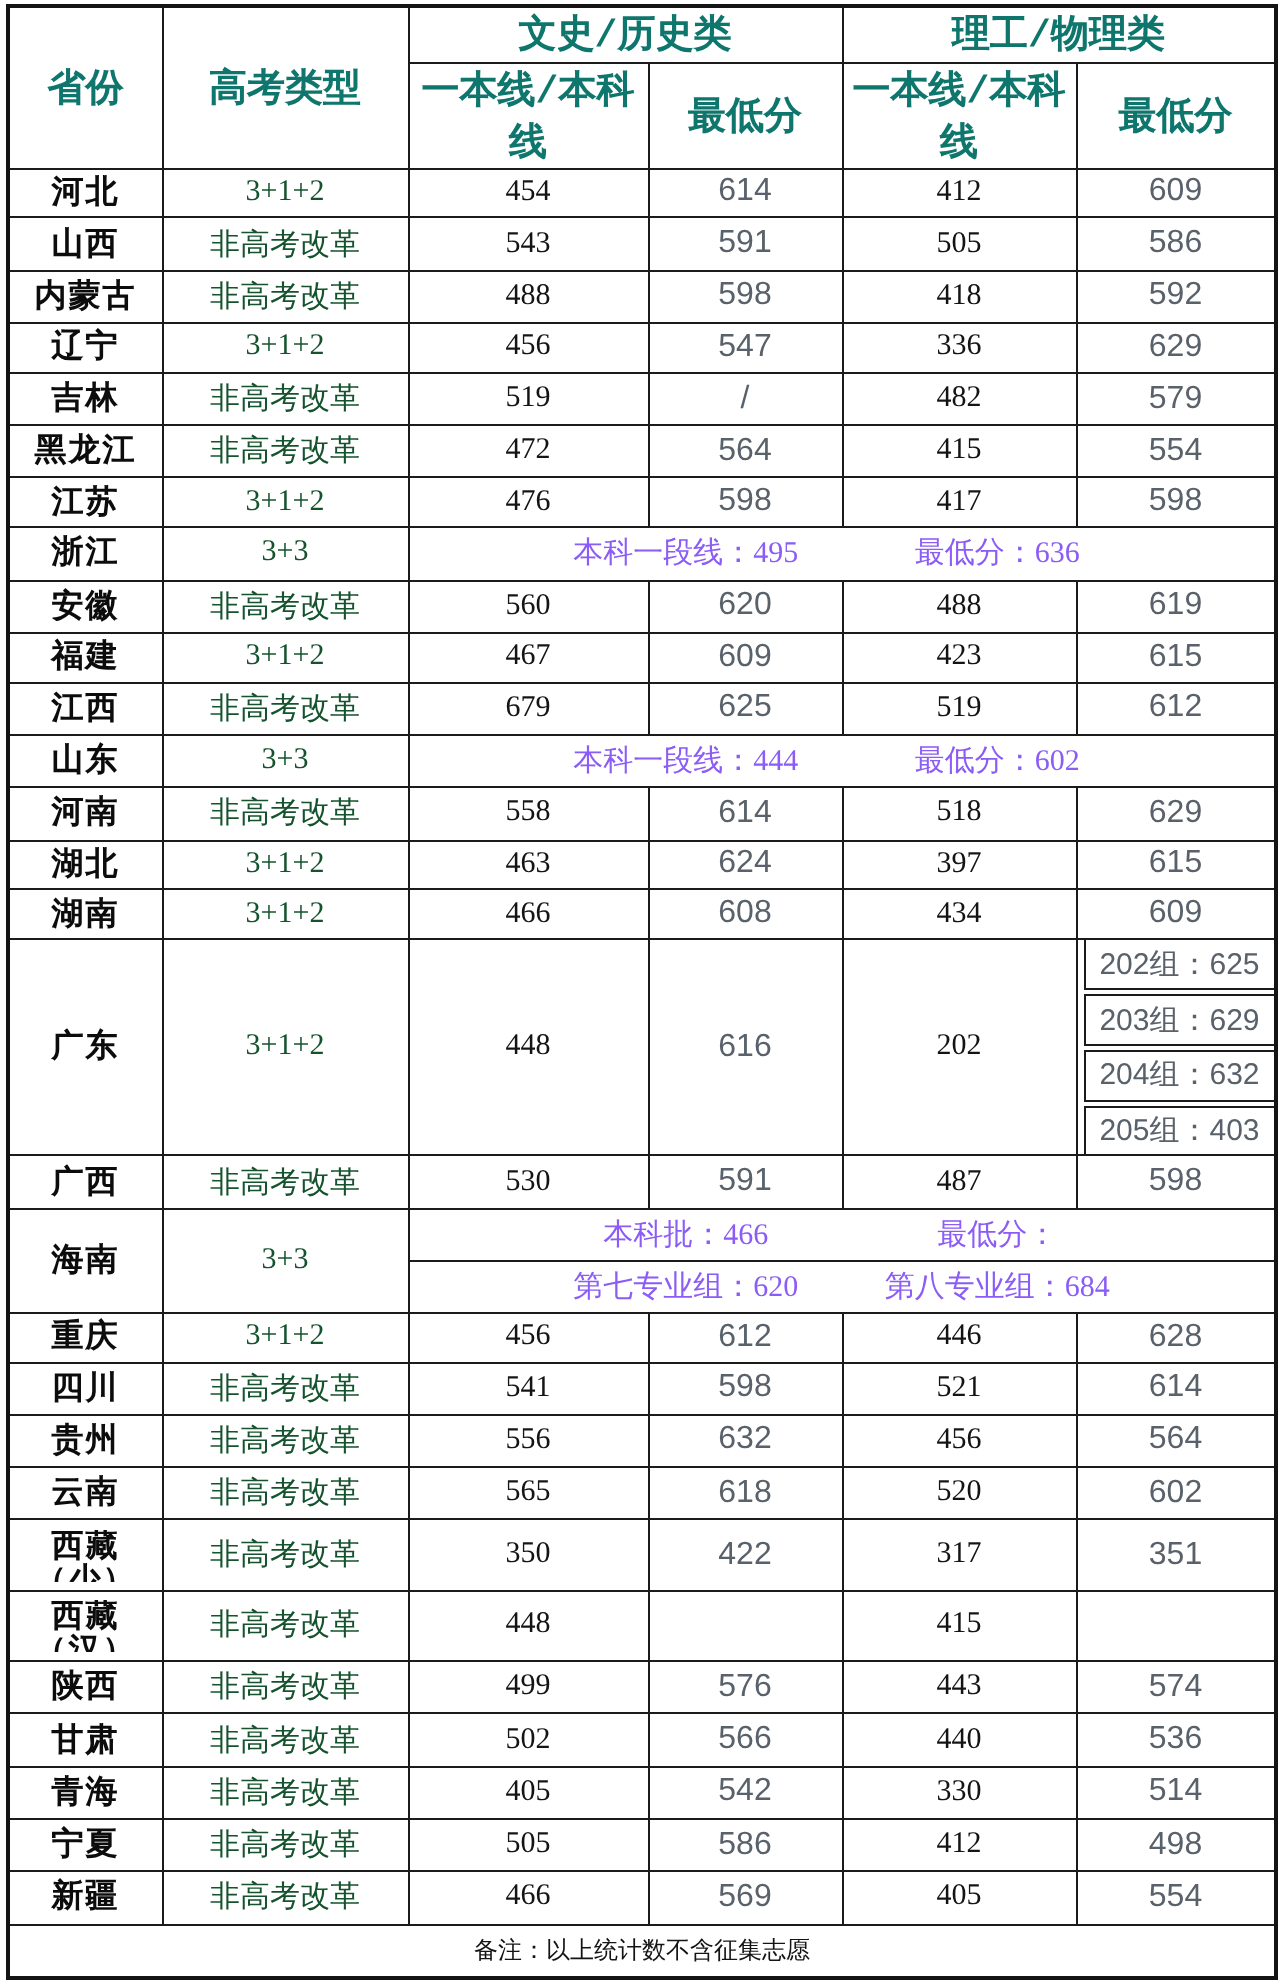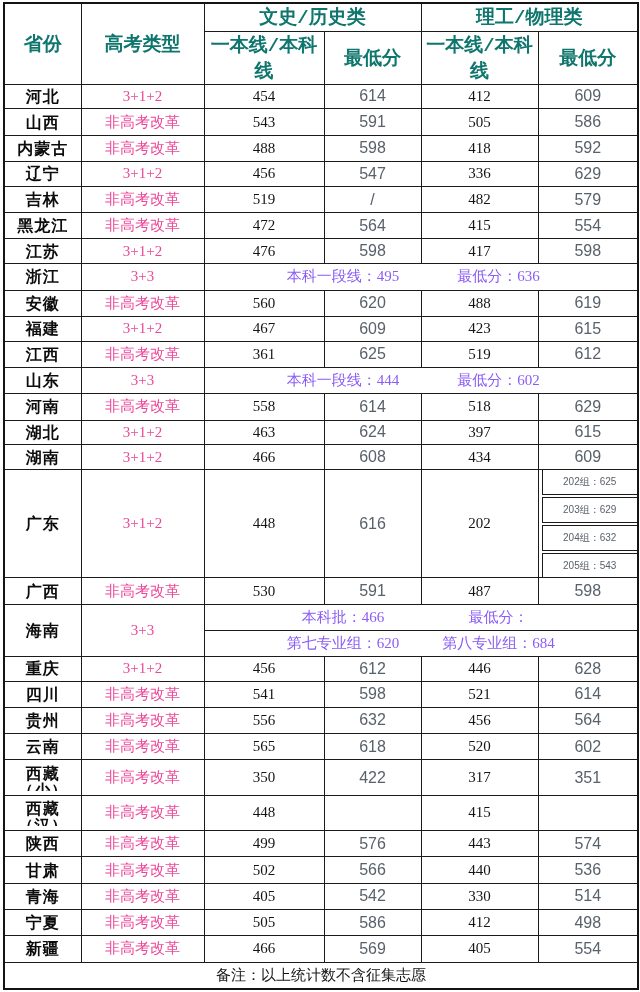--- a/index.html
+++ b/index.html
@@ -8,33 +8,33 @@
   table{border-collapse:collapse;table-layout:fixed;width:634px;height:988px;border:2px solid #141414;}
   th,td{border:1px solid #1b1b1b;padding:0;text-align:center;vertical-align:middle;overflow:hidden;}
   thead tr{height:28px;}
   tfoot tr{height:27px;}
   tr.gd{height:27px;}
   tr.hn{height:26px;}
   th.hd{font-weight:bold;font-size:19px;color:#0f766e;font-family:Liberation Mono, monospace;}
   td.prov{font-weight:bold;font-size:16px;color:#0c0c0c;font-family:"Liberation Sans","DejaVu Sans",sans-serif;letter-spacing:1px;margin-left:48px;}
   td.prov .pline{display:block;line-height:17px;}
   td.prov .pclip{height:26px;overflow:hidden;}
-  td.typ{font-size:15px;color:#ec4899;}
+  td.typ{font-size:15px;color:#14532d;}
   td.line{font-size:15px;color:#141414;}
   td.min{font-size:16px;color:#59616b;font-family:"Liberation Sans","DejaVu Sans",sans-serif;}
   td.mg{font-size:15px;color:#8b5cf6;}
   .two{display:flex;align-items:center;justify-content:center;height:100%;}
   .two .half{flex:0 0 36%;text-align:center;white-space:nowrap;}
   td.gdcell{padding:0;}
   .gdwrap{height:100%;display:flex;flex-direction:column;}
   .gdbox{flex:1;margin:1px 0 1px 3px;border:1px solid #1b1b1b;border-right:none;display:flex;align-items:center;justify-content:center;
-         font-size:10px;color:#59616b;font-family:"Liberation Sans","DejaVu Sans",sans-serif;white-space:nowrap;}
+         font-size:15px;color:#59616b;font-family:"Liberation Sans","DejaVu Sans",sans-serif;white-space:nowrap;}
   .gdbox:first-child{margin-top:0;border-top:none;}
   .gdbox:last-child{margin-bottom:0;border-bottom:none;}
-  td.note{font-size:15px;color:#141414;}
+  td.note{font-size:12px;color:#141414;}
 </style>
 </head>
 <body>
 
 <div class="wrap">
   <table>
     <colgroup>
       <col style="width:77px">
         <col style="width:123px">
         <col style="width:120px">
@@ -179,21 +179,21 @@
           <td class="line">423</td>
           <td class="min">615</td>
         </tr>
         <tr>
           <td class="prov">
             <div class="">
               <span class="pline">江西</span>
             </div>
           </td>
           <td class="typ">非高考改革</td>
-          <td class="line">361</td>
+          <td class="line">679</td>
           <td class="min">625</td>
           <td class="line">519</td>
           <td class="min">612</td>
         </tr>
         <tr>
           <td class="prov">
             <div class="">
               <span class="pline">山东</span>
             </div>
           </td>
@@ -249,21 +249,21 @@
           </td>
           <td class="typ" rowspan="4">3+1+2</td>
           <td class="line" rowspan="4">448</td>
           <td class="min" rowspan="4">616</td>
           <td class="line" rowspan="4">202</td>
           <td class="gdcell" rowspan="4">
             <div class="gdwrap">
               <div class="gdbox">202组：625</div>
               <div class="gdbox">203组：629</div>
               <div class="gdbox">204组：632</div>
-              <div class="gdbox">205组：543</div>
+              <div class="gdbox">205组：403</div>
             </div>
           </td>
         </tr>
         <tr class="gd"></tr>
         <tr class="gd"></tr>
         <tr class="gd"></tr>
         <tr>
           <td class="prov">
             <div class="">
               <span class="pline">广西</span>

